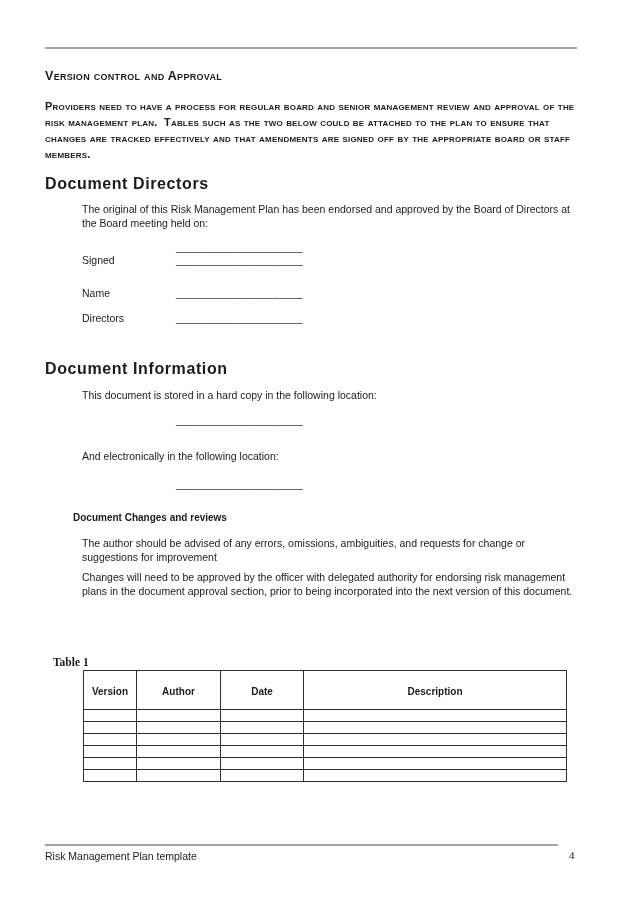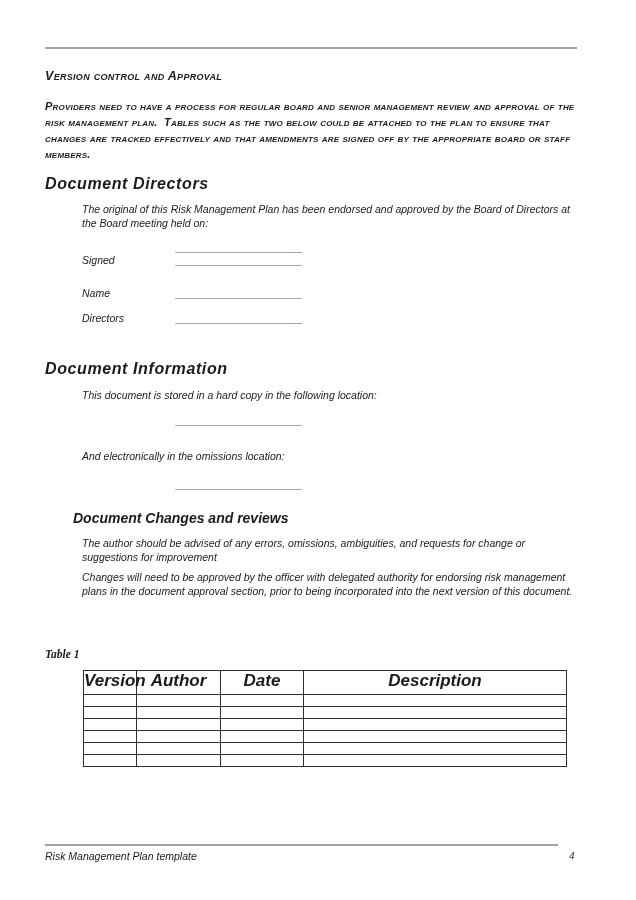--- a/index.html
+++ b/index.html
@@ -4,21 +4,20 @@
 <style>
   html, body { margin: 0; padding: 0; background: #ffffff; }
   .page {
     position: relative;
     width: 636px;
     height: 900px;
     background: #ffffff;
     font-family: "Liberation Sans", sans-serif;
     color: #1b1b1b;
     overflow: hidden;
-    font-style: italic;
   }
   .abs { position: absolute; }
   .rule {
     height: 2px;
     background: #a3a3a3;
   }
   .h-smallcaps {
     font-weight: bold;
     font-variant: small-caps;
     font-size: 12.5px;
@@ -37,21 +36,21 @@
   }
   .h2 {
     font-weight: bold;
     font-size: 16px;
     letter-spacing: 0.6px;
     line-height: 18px;
     margin: 0;
   }
   .h3 {
     font-weight: bold;
-    font-size: 14px;
+    font-size: 10px;
     line-height: 14px;
     margin: 0;
     padding-left: 28px;
   }
   .body-text {
     font-size: 10.5px;
     line-height: 14px;
     margin: 0;
   }
   .fill-line {
@@ -67,37 +66,37 @@
     display: inline-block;
     width: 73px;
     font-size: 10.5px;
     line-height: 14px;
   }
   .caption-serif {
     font-family: "Liberation Serif", serif;
     font-weight: bold;
     font-size: 11.5px;
     line-height: 13px;
-    margin: 0;
+    margin: 8px;
   }
   table.doc-table {
     border-collapse: collapse;
     width: 484px;
     table-layout: fixed;
   }
   table.doc-table th, table.doc-table td {
     border: 1.5px solid #2e2e2e;
     padding: 0;
   }
   table.doc-table th {
-    font-size: 17px;
+    font-size: 10px;
     font-weight: bold;
     text-align: center;
     vertical-align: top;
-    padding-top: 0;
+    padding-top: 15px;
     height: 23px;
     margin-left: 24px;
   }
   table.doc-table td { height: 11px; }
   table.doc-table th:nth-child(1), table.doc-table td:nth-child(1) { width: 52px; }
   table.doc-table th:nth-child(2), table.doc-table td:nth-child(2) { width: 83px; }
   table.doc-table th:nth-child(3), table.doc-table td:nth-child(3) { width: 82px; }
   .footer-text { font-size: 10.5px; line-height: 13px; text-align: right; }
   .page-num {
     font-family: "Liberation Serif", serif;
@@ -136,21 +135,21 @@
     <span class="sig-label">Directors</span>
     <span class="fill-line">_____________________</span>
   </div>
 
   <h2 class="abs h2" style="left:45px; top:360px;">Document Information</h2>
 
   <p class="abs body-text" style="left:82px; top:388px; width:495px;">This document is stored in a hard copy in the following location:</p>
 
   <div class="abs fill-line" style="left:155px; top:413px;">_____________________</div>
 
-  <p class="abs body-text" style="left:82px; top:449px; width:495px;">And electronically in the omissions location:</p>
+  <p class="abs body-text" style="left:82px; top:449px; width:495px;">And electronically in the following location:</p>
 
   <div class="abs fill-line" style="left:155px; top:477px;">_____________________</div>
 
   <h3 class="abs h3" style="left:45px; top:511px;">Document Changes and reviews</h3>
 
   <p class="abs body-text" style="left:82px; top:536px; width:495px;">The author should be advised of any errors, omissions, ambiguities, and requests for change or suggestions for improvement</p>
 
   <p class="abs body-text" style="left:82px; top:570px; width:495px;">Changes will need to be approved by the officer with delegated authority for endorsing risk management plans in the document approval section, prior to being incorporated into the next version of this document.</p>
 
   <p class="abs caption-serif" style="left:45px; top:648px;">Table 1</p>

